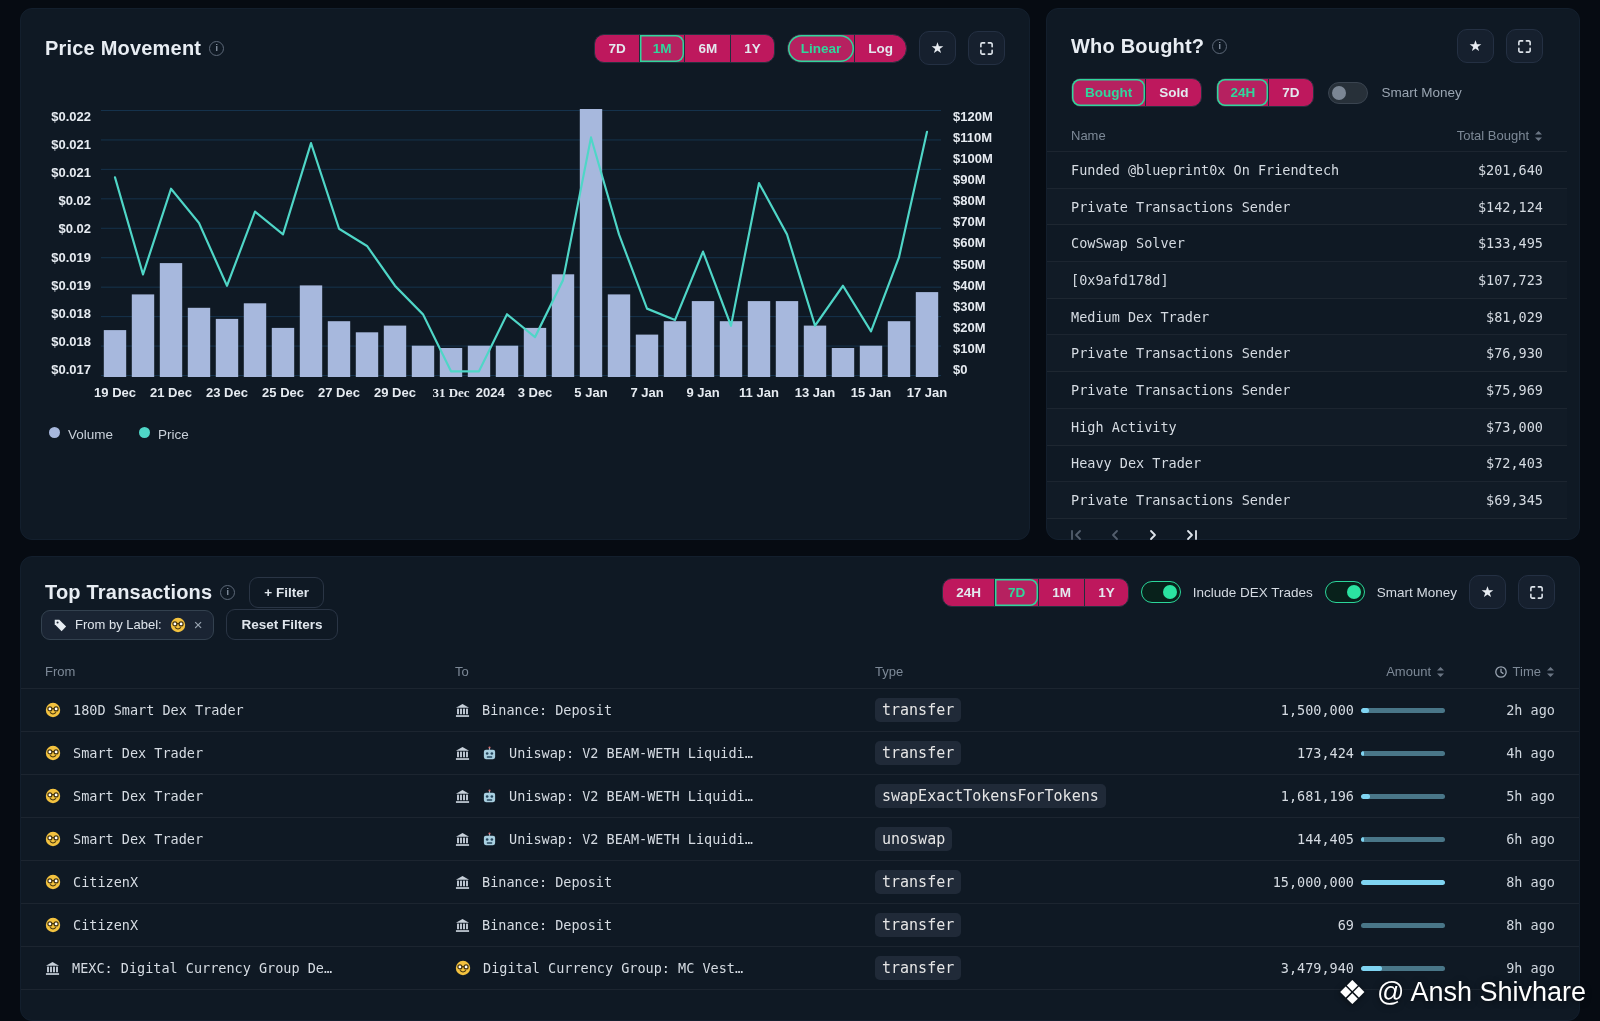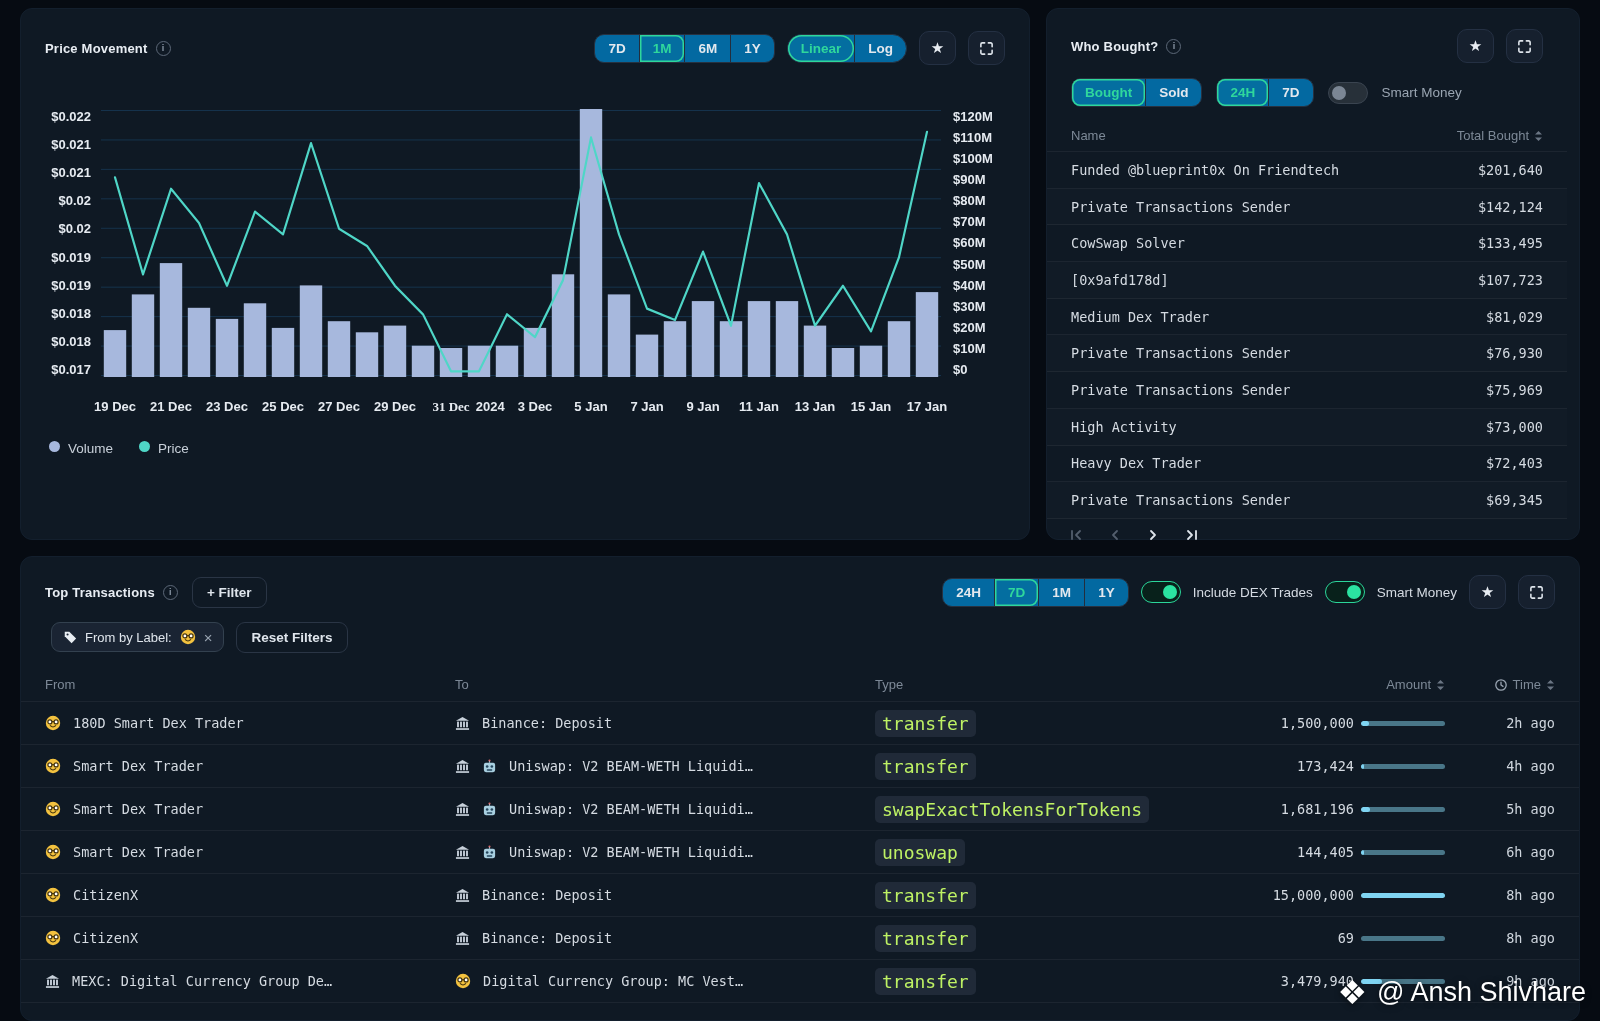--- a/index.html
+++ b/index.html
@@ -12,26 +12,26 @@
        font-family:"Liberation Sans",sans-serif;color:var(--txt);position:relative}
   .page{padding:8px 20px 0 20px;display:flex;flex-direction:column;gap:16px;height:100%}
   .panel{background:var(--panel);border-radius:12px;border:1px solid #131f2d}
   .top-row{display:flex;gap:16px;height:532px}
   .price-panel{width:1010px;padding:22px 24px;display:flex;flex-direction:column}
   .who-panel{flex:1;padding:20px 12px 0 0;display:flex;flex-direction:column}
   .tx-panel{flex:1;padding:18px 0 0 0;overflow:hidden}
 
   .panel-head{display:flex;justify-content:space-between;align-items:center}
   .title-group{display:flex;align-items:center;gap:8px}
-  h2{font-size:13px;font-weight:700;letter-spacing:.2px}
+  h2{font-size:20px;font-weight:700;letter-spacing:.2px}
   .info{width:15px;height:15px;border:1.3px solid #5c6878;border-radius:50%;color:#8b97a6;
         font-size:9px;font-weight:700;display:inline-flex;align-items:center;justify-content:center;font-style:normal}
   .controls{display:flex;align-items:center;gap:12px}
 
-  .seg{display:inline-flex;align-items:center;border:1px solid #273140;border-radius:10px;background:#0369a1}
+  .seg{display:inline-flex;align-items:center;border:1px solid #273140;border-radius:10px;background:#be185d}
   .seg.pill{border-radius:17px}
   .seg button{background:none;border:none;color:#e3e8ee;font:600 13.5px "Liberation Sans",sans-serif;
       padding:6px 13px;cursor:pointer;border-radius:8px}
   .seg button + button{border-left:1px solid #232e3d;border-top-left-radius:0;border-bottom-left-radius:0}
   .seg button.active{color:var(--green);box-shadow:inset 0 0 0 1.5px var(--green);background:rgba(47,215,156,.05)}
   .seg.pill button.active{border-radius:15px}
 
   .icon-btn{width:37px;height:34px;border-radius:10px;background:var(--btnbg);border:1px solid var(--btnbrd);
       color:#e8ecf2;display:flex;align-items:center;justify-content:center;cursor:pointer;font-size:15px}
 
@@ -47,21 +47,21 @@
   .chart-wrap{display:flex;margin-top:44px}
   .y-axis{display:flex;flex-direction:column;justify-content:space-between;height:268px;
       font-weight:700;font-size:13px;color:#e6ebf1;flex:none}
   .y-axis.left{width:56px;align-items:flex-end;padding-right:10px}
   .y-axis.right{width:64px;align-items:flex-start;padding-left:12px}
   .plot{flex:1;display:flex;flex-direction:column;min-width:0}
   #pm-svg{width:100%;height:268px;display:block}
   .grid{stroke:#16344e;stroke-width:1}
   .vbar{fill:var(--bar)}
   .pline{fill:none;stroke:var(--line);stroke-width:2.3;stroke-linejoin:round;stroke-linecap:round}
-  .x-axis{position:relative;height:24px;margin-top:22px}
+  .x-axis{position:relative;height:24px;margin-top:8px}
   .x-axis span{position:absolute;transform:translateX(-50%);font-weight:700;font-size:13px;color:#e6ebf1;white-space:nowrap}
   .legend{display:flex;gap:26px;margin-top:18px;padding-left:4px}
   .legend .item{display:flex;gap:8px;font-size:13.5px;color:#c8d0d9;cursor:pointer}
   .legend .dot{width:11px;height:11px;border-radius:50%}
 
   
   .who-panel .panel-head{padding:0 24px}
   .wb-controls{display:flex;align-items:center;gap:14px;margin-top:15px;padding:0 24px}
   .wb-thead{display:flex;justify-content:space-between;align-items:center;margin-top:13px;
       padding:8px 24px;color:var(--muted);font-size:13px;border-bottom:1px solid var(--sep)}
@@ -73,33 +73,33 @@
   .wb-row:nth-child(even){background:rgba(255,255,255,.012)}
   .pager{display:flex;gap:24px;padding:9px 22px 10px}
   .pager button{background:none;border:none;cursor:pointer;display:flex;align-items:center}
   .pg-dim{color:#535e6d}.pg-lit{color:#dfe5ec}
 
   
   .tx-panel .panel-head{padding:0 24px}
   .tx-left{display:flex;align-items:center;gap:14px}
   .btn{background:none;border:1px solid #2a3545;border-radius:9px;color:#dfe5ec;
       font:600 13.5px "Liberation Sans",sans-serif;padding:7px 14px;cursor:pointer}
-  .chip-row{display:flex;align-items:flex-start;gap:12px;margin-top:13px;padding:0 30px}
+  .chip-row{display:flex;align-items:center;gap:12px;padding:0 20px}
   .chip{display:flex;align-items:center;gap:8px;background:#1a2433;border:1px solid #33414f;
       border-radius:9px;padding:6px 11px;font-size:13px;color:#dfe5ec;cursor:pointer}
   .chip .x{color:#9aa5b2;font-size:15px;cursor:pointer;line-height:1}
   .tx-thead{display:grid;grid-template-columns:410px 420px 1fr 265px 110px;align-items:center;
       margin-top:15px;padding:9px 24px;color:var(--muted);font-size:13px;border-bottom:1px solid var(--sep)}
   .tx-thead .right{display:flex;justify-content:flex-end}
   .tx-row{display:grid;grid-template-columns:410px 420px 1fr 265px 110px;align-items:center;height:43px;
       padding:0 24px;border-bottom:1px solid var(--sep);
       font-family:"DejaVu Sans Mono",monospace;font-size:13.5px;color:var(--mono-txt);cursor:pointer}
   .cell-ico{display:flex;align-items:center;gap:12px;min-width:0}
   .cell-ico .t{white-space:nowrap;overflow:hidden;text-overflow:ellipsis}
-  .badge{background:#202a38;border-radius:5px;padding:3px 7px;font-size:18px;color:#bef264}
+  .badge{background:#202a38;border-radius:5px;padding:3px 7px;font-size:15px;color:#e5e5e5}
   .amt{display:flex;justify-content:flex-end;align-items:center;gap:7px}
   .abar{width:84px;height:5px;border-radius:3px;background:#497688;overflow:hidden;flex:none}
   .abar-fill{height:100%;background:#7fd4f2;border-radius:3px}
   .time-cell{text-align:right;color:#cfd6de}
 
   .watermark{position:absolute;right:14px;bottom:12px;display:flex;align-items:center;gap:10px;
       color:#fff;font-size:27px;text-shadow:0 1px 6px rgba(0,0,0,.6);z-index:9;pointer-events:none}
   .watermark .lg{font-size:33px;line-height:1}
   svg.ic{display:block}
 </style>

